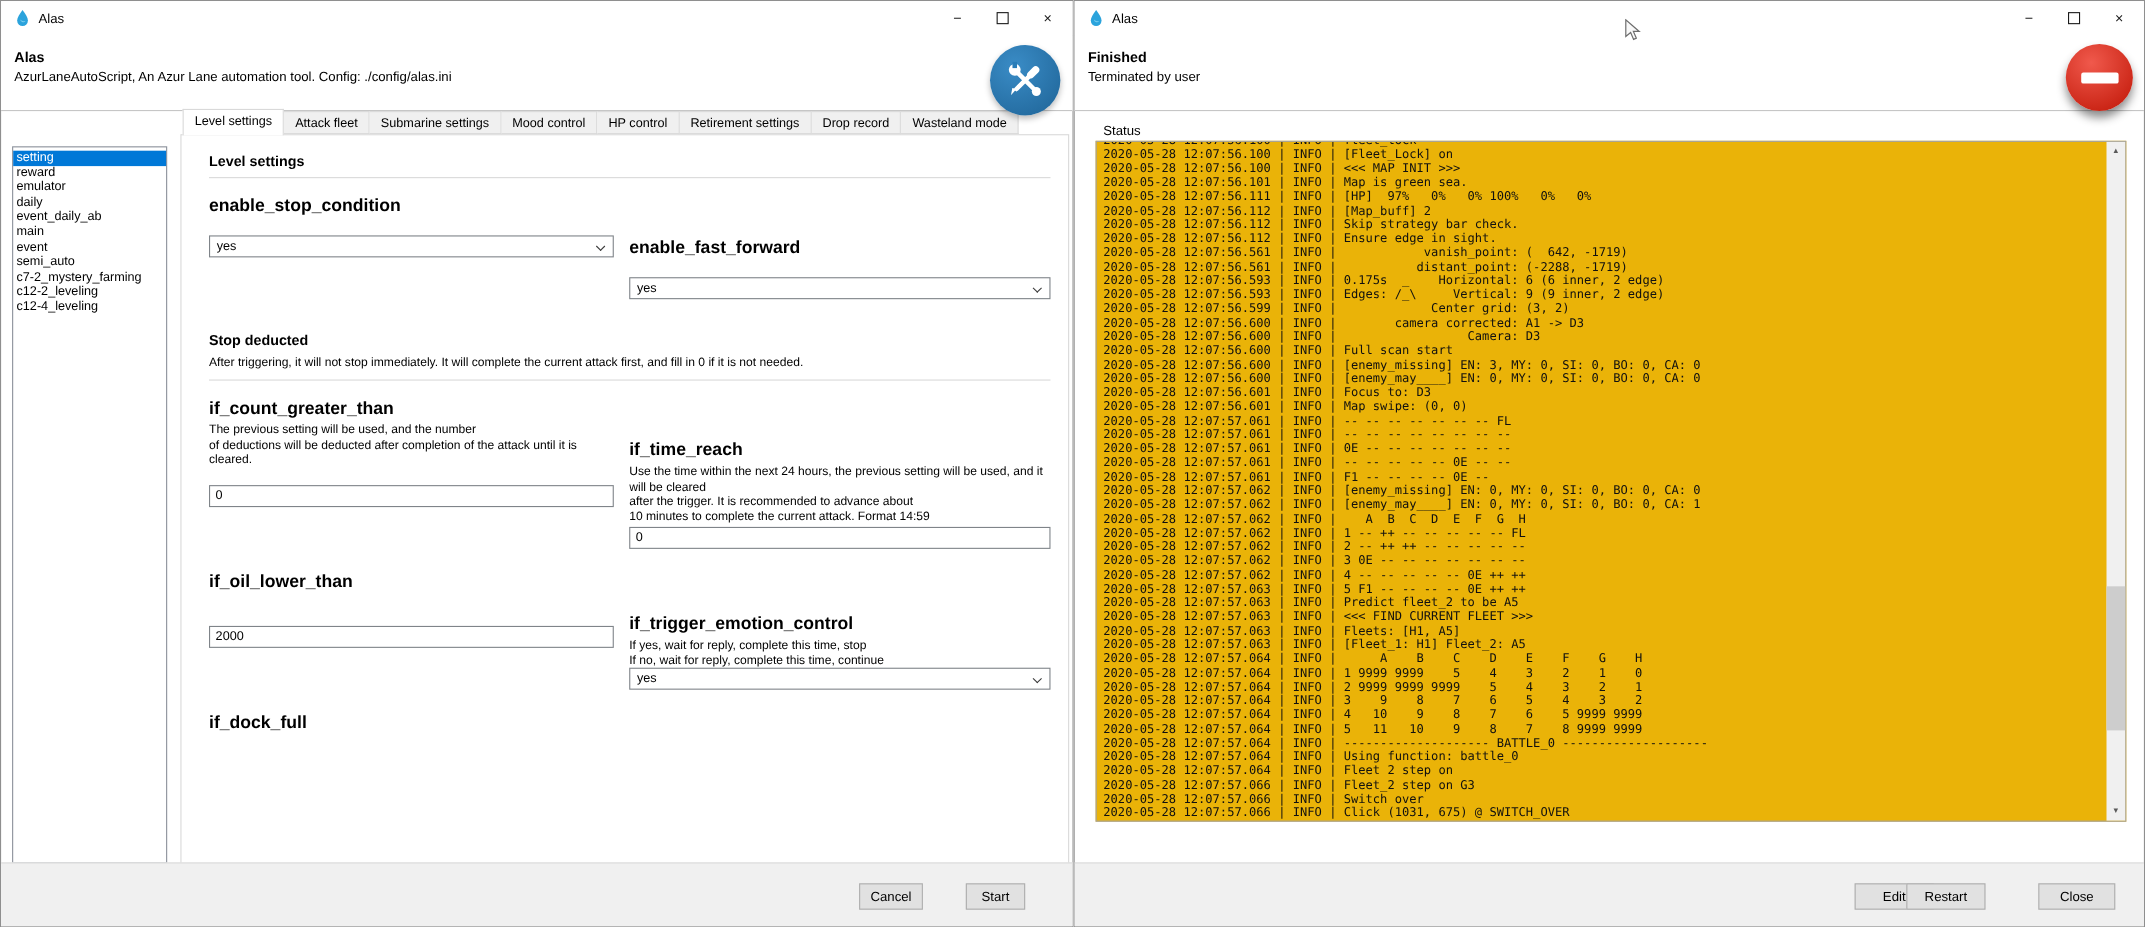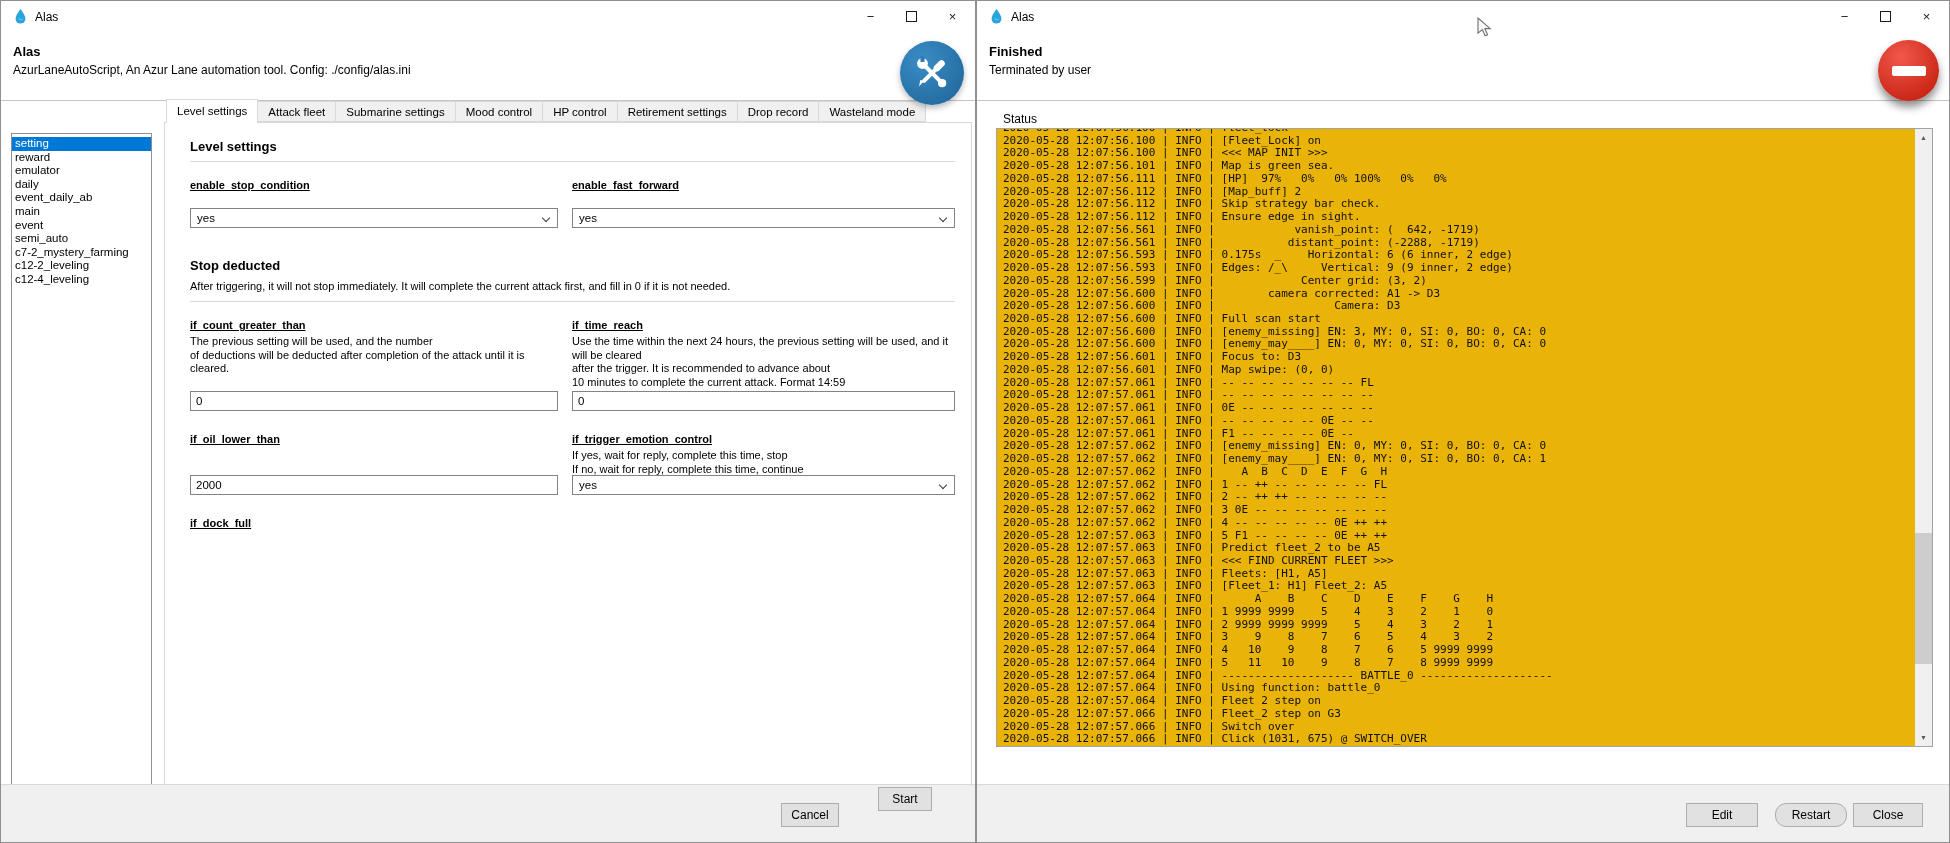--- a/index.html
+++ b/index.html
@@ -45,41 +45,41 @@
   .tab.active{background:#fff;height:24px;margin-top:-2px;line-height:22px;border-bottom:none;z-index:3;}
   .pane{position:absolute;left:163px;top:121px;width:808px;height:665px;border:1px solid #d9d9d9;
         box-sizing:border-box;background:#fff;padding:16px 16px 0 25px;}
 
   
   .f-h2{font-size:13px;font-weight:bold;margin:0 0 7px;}
   .f-note{font-size:11px;margin:0 0 9px;}
   .f-hr{border:none;border-top:1px solid #d9d9d9;margin:4px 0 17px;}
   .row{display:flex;}
   .col1{width:368px;}
-  .col2{margin-left:14px;flex:1;}
-  .f-label{font-size:11px;font-weight:bold;display:block;text-decoration:underline;}
+  .col2{margin-left:14px;flex:1;margin-top:38px;}
+  .f-label{font-size:16px;font-weight:bold;display:block;}
   .f-desc{font-size:11px;line-height:13.5px;margin-top:4px;}
   .da{overflow:hidden;}
   .da-r1{height:17px;} .da-r2{height:60px;} .da-r3{height:30px;} .da-r4{height:17px;}
   .mb-r1{margin-bottom:30px;} .mb-r2{margin-bottom:22px;} .mb-r3{margin-bottom:22px;}
   .select{position:relative;height:20px;border:1px solid #7f8489;background:#fff;font-size:11.5px;
           line-height:18px;padding:0 20px 0 6px;box-sizing:border-box;}
   .chev{position:absolute;right:8px;top:6px;width:5px;height:5px;
         border-right:1px solid #3c3c3c;border-bottom:1px solid #3c3c3c;transform:rotate(45deg);}
   .txt{width:100%;height:20px;border:1px solid #7f8489;font-size:11.5px;padding:0 5px;
        box-sizing:border-box;font-family:inherit;background:#fff;}
 
   
   .footer{position:absolute;left:0;right:0;bottom:0;height:57px;background:#f0f0f0;border-top:1px solid #d9d9d9;}
   .btn-std{position:absolute;height:24px;background:#e1e1e1;border:1px solid #adadad;font-size:12px;
            font-family:inherit;padding:0;}
   #btn-cancel{left:780px;top:18px;width:58px;}
-  #btn-start{left:877px;top:2px;width:54px;}
+  #btn-start{left:877px;top:18px;width:54px;}
   #btn-edit{left:709px;top:18px;width:72px;}
-  #btn-restart{left:798px;top:18px;width:72px;border-radius:11px;}
+  #btn-restart{left:756px;top:18px;width:72px;}
   #btn-close-bottom{left:876px;top:18px;width:70px;}
 
   
   #status-label{position:absolute;left:26px;top:111px;font-size:12px;}
   .logbox{position:absolute;left:19px;top:127px;width:937px;height:619px;border:1px solid #a3a3a3;
           background:#eab308;box-sizing:border-box;}
   .log-clip{position:absolute;top:0;left:0;right:17px;bottom:0;overflow:hidden;}
   .log{margin:0;position:relative;top:-7px;left:6px;white-space:pre;color:#101010;
        font-family:"DejaVu Sans Mono","Liberation Mono",monospace;font-size:11px;line-height:12.73px;}
   .vscroll{position:absolute;top:0;right:0;bottom:0;width:17px;background:#f0f0f0;}

